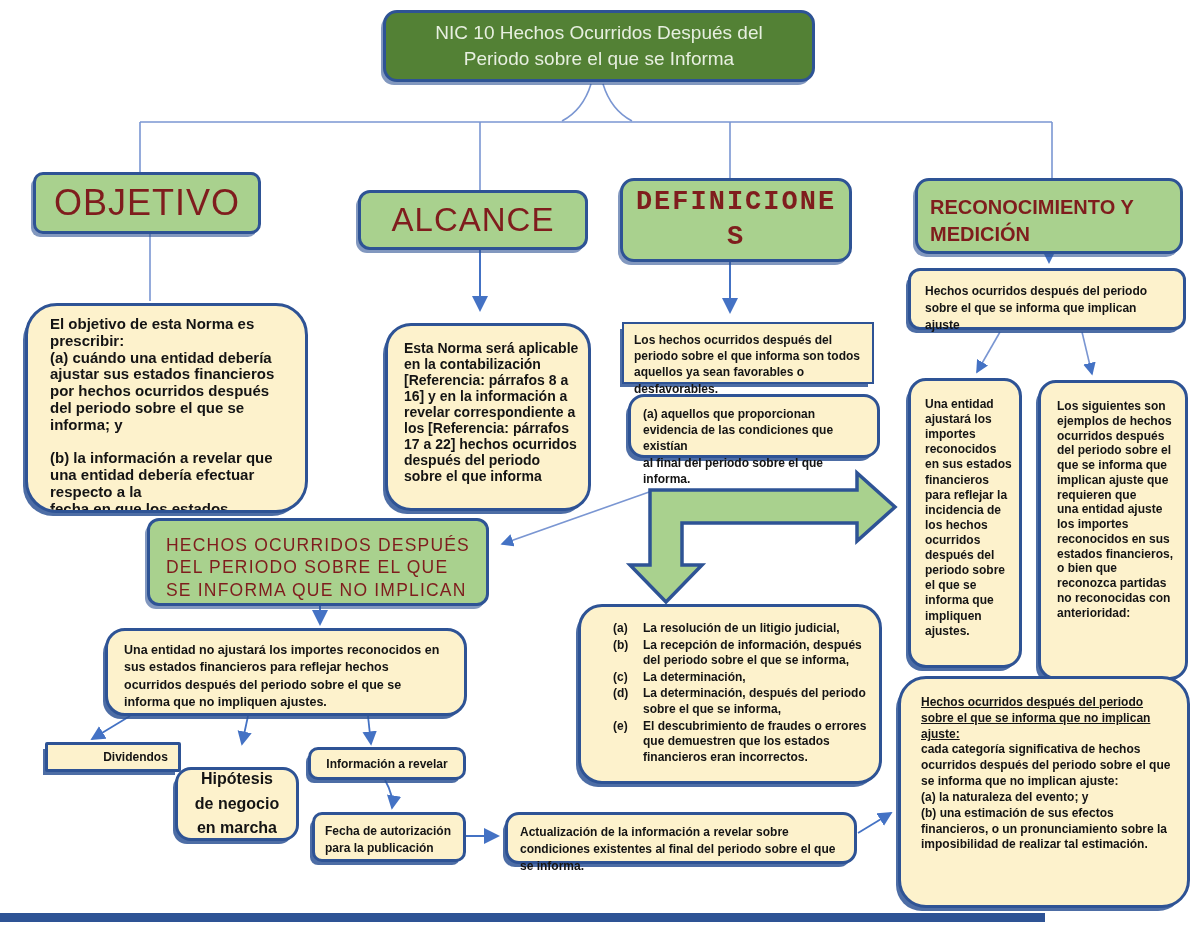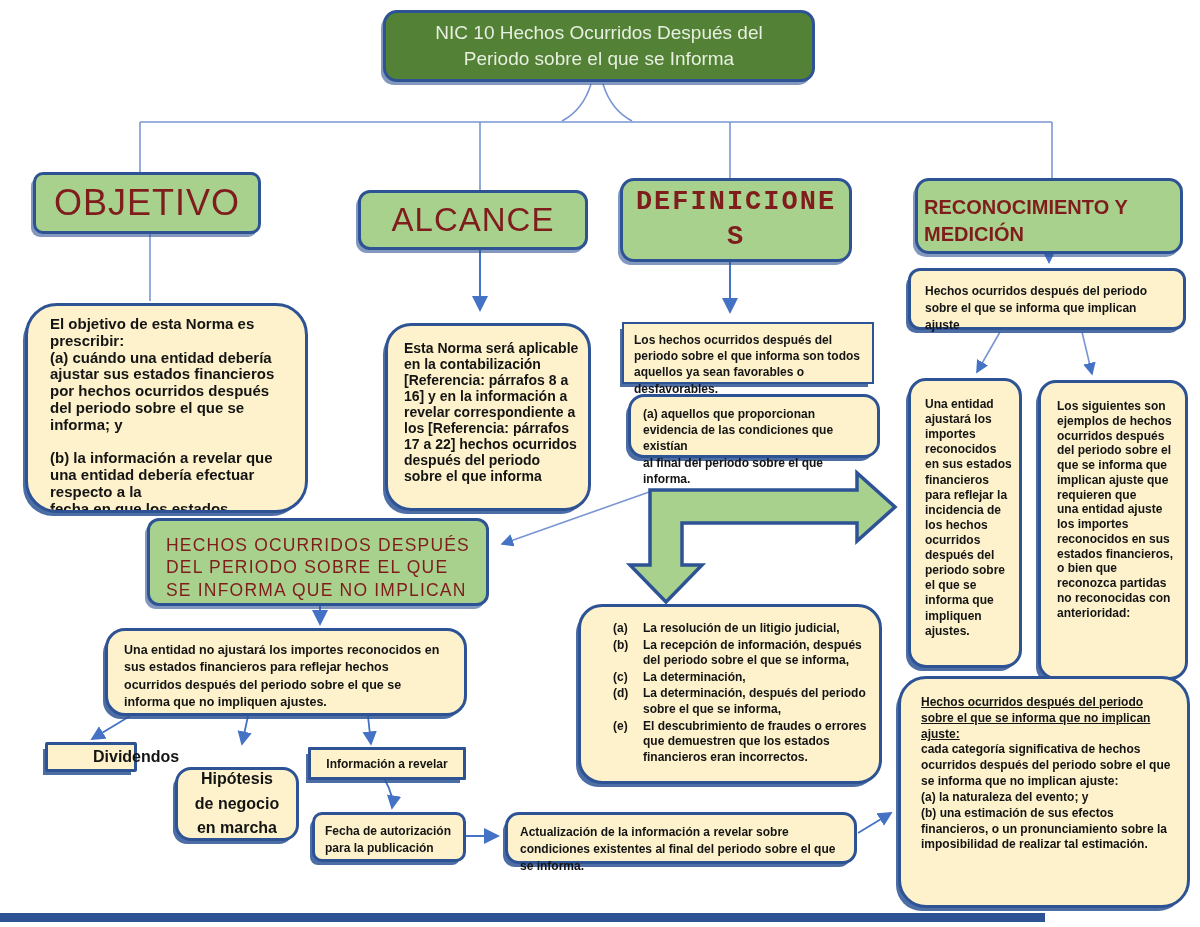--- a/index.html
+++ b/index.html
@@ -84,21 +84,21 @@
 
   <div class="box green hdr" style="left:33px;top:172px;width:228px;height:62px;border-radius:10px;font-size:36px;letter-spacing:1px;">
     <div class="txt">OBJETIVO</div>
   </div>
   <div class="box green hdr" style="left:358px;top:190px;width:230px;height:60px;border-radius:12px;font-size:33px;letter-spacing:1px;">
     <div class="txt">ALCANCE</div>
   </div>
   <div class="box green hdr" style="left:620px;top:178px;width:232px;height:84px;border-radius:14px;font-size:27px;font-weight:bold;letter-spacing:2px;padding:0 10px;word-break:break-all;line-height:1.3;font-family:Liberation Mono, monospace;">
     <div class="txt">DEFINICIONES</div>
   </div>
-  <div class="box green" style="left:915px;top:178px;width:268px;height:76px;border-radius:14px;font-size:20px;font-weight:bold;padding:13px 6px;line-height:1.35;">
+  <div class="box green" style="left:915px;top:178px;width:268px;height:76px;border-radius:14px;font-size:20px;font-weight:bold;padding:13px 12px;line-height:1.35;">
     <div class="txt">RECONOCIMIENTO Y MEDICIÓN</div>
   </div>
 
   <div class="box cream" style="left:25px;top:303px;width:283px;height:210px;border-radius:32px;padding:10px 14px 0 22px;font-size:15px;line-height:1.12;overflow:hidden;">
     <div class="txt pre">El objetivo de esta Norma es prescribir:
 (a)  cuándo una entidad debería ajustar sus estados financieros por hechos ocurridos después del periodo sobre el que se informa; y
 
 (b) la información a revelar que una entidad debería efectuar respecto a la
 fecha en que los estados</div>
   </div>
@@ -129,27 +129,27 @@
 una entidad ajuste los importes reconocidos en sus estados financieros, o bien que reconozca partidas no reconocidas con anterioridad:</div>
   </div>
 
   <div class="box green" style="left:147px;top:518px;width:342px;height:88px;border-radius:12px;padding:13px 16px;font-size:17.5px;letter-spacing:1.2px;line-height:1.28;">
     <div class="txt">HECHOS OCURRIDOS DESPUÉS DEL PERIODO SOBRE EL QUE SE INFORMA QUE NO IMPLICAN</div>
   </div>
   <div class="box cream" style="left:105px;top:628px;width:362px;height:88px;border-radius:20px;padding:11px 16px;font-size:12.5px;line-height:1.38;">
     <div class="txt">Una entidad no ajustará los importes reconocidos en sus estados financieros para reflejar hechos ocurridos después del periodo sobre el que se informa que no impliquen ajustes.</div>
   </div>
 
-  <div class="box cream hdr" style="left:45px;top:742px;width:92px;height:30px;border-radius:2px;font-size:16px;padding-left:45px;">
+  <div class="box cream hdr" style="left:45px;top:742px;width:136px;height:30px;border-radius:2px;font-size:12px;padding-left:45px;">
     <div class="txt">Dividendos</div>
   </div>
   <div class="box cream hdr" style="left:175px;top:747px;width:124px;height:74px;border-radius:16px;font-size:16px;line-height:1.55;padding:0 14px;margin-top:20px;">
     <div class="txt">Hipótesis de negocio en marcha</div>
   </div>
-  <div class="box cream hdr" style="left:308px;top:747px;width:158px;height:33px;border-radius:1px;font-size:12px;">
+  <div class="box cream hdr" style="left:308px;top:747px;width:158px;height:33px;border-radius:10px;font-size:12px;">
     <div class="txt">Información a revelar</div>
   </div>
   <div class="box cream" style="left:312px;top:812px;width:154px;height:50px;border-radius:10px;padding:8px 10px;font-size:12px;line-height:1.4;">
     <div class="txt">Fecha de autorización para la publicación</div>
   </div>
   <div class="box cream" style="left:505px;top:812px;width:352px;height:52px;border-radius:14px;padding:9px 12px;font-size:12px;line-height:1.4;">
     <div class="txt">Actualización de la información a revelar sobre condiciones existentes al final del periodo sobre el que se informa.</div>
   </div>
 
   <div class="box cream" style="left:578px;top:604px;width:304px;height:180px;border-radius:24px;padding:14px 10px 0 32px;font-size:12px;overflow:hidden;">

